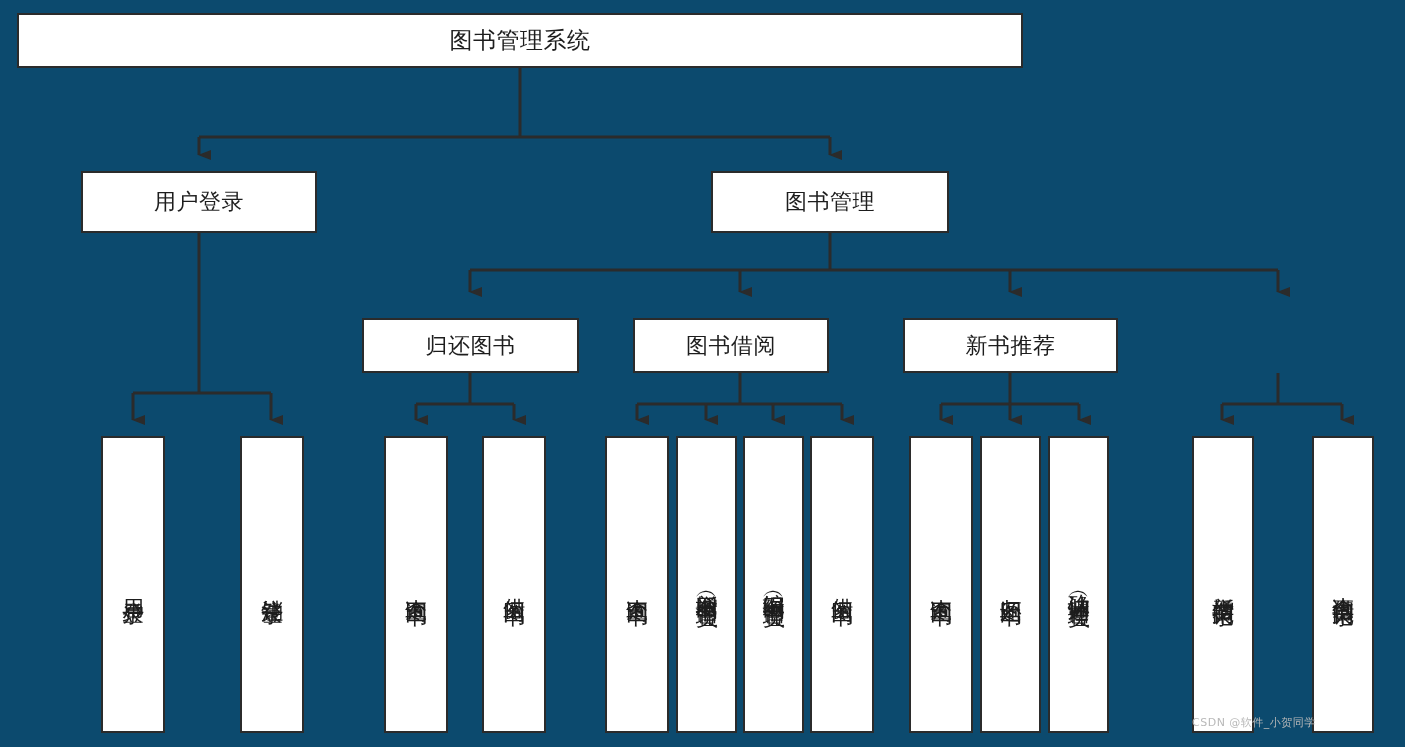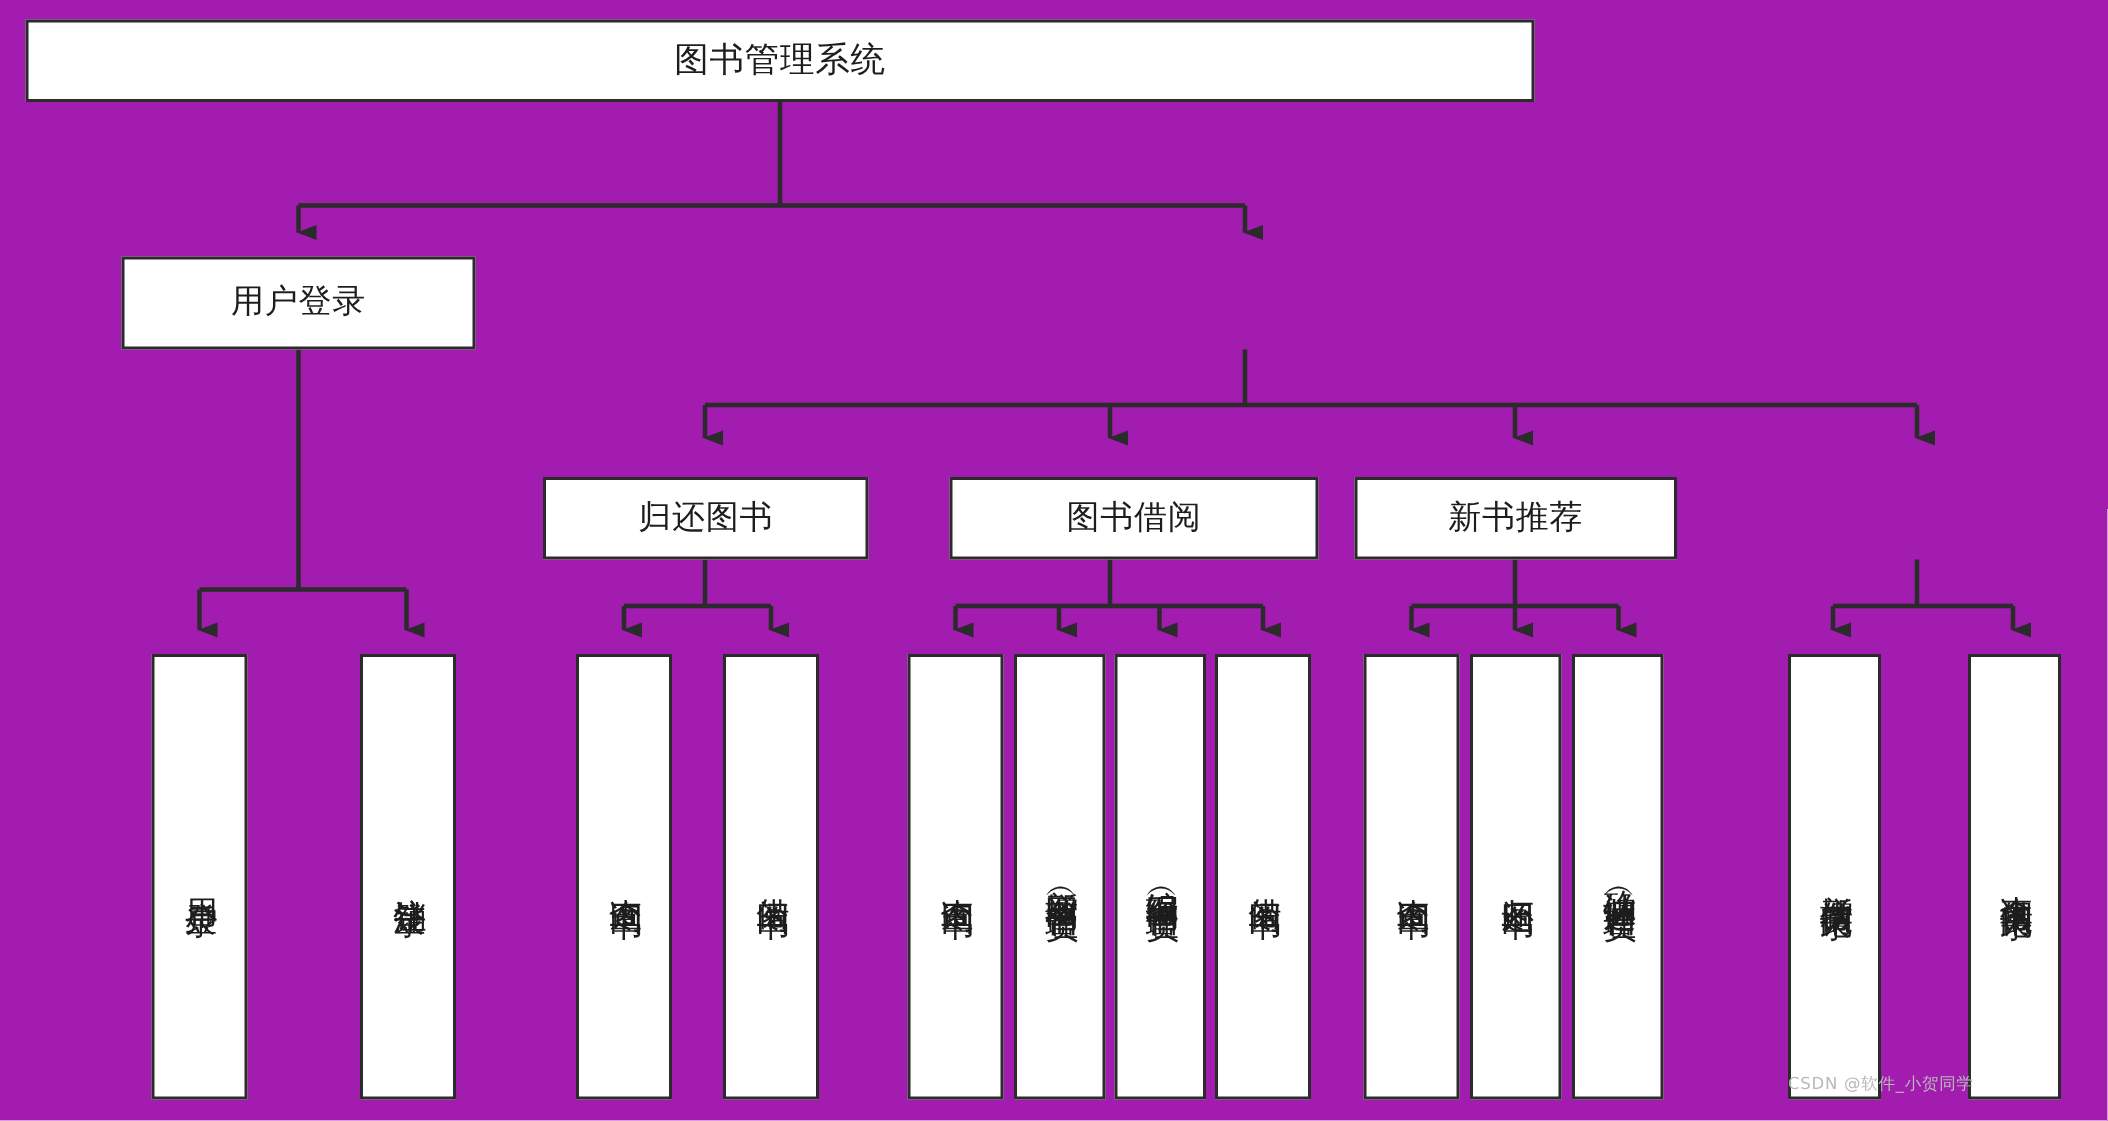--- a/index.html
+++ b/index.html
@@ -8,21 +8,21 @@
     padding: 0;
     background: #ffffff;
   }
   body {
     font-family: "DejaVu Sans", "Liberation Sans", sans-serif;
   }
   #canvas {
     position: relative;
     width: 1405px;
     height: 747px;
-    background: #a21caf;
+    background: #0c4a6e;
     overflow: hidden;
   }
   svg.wires {
     position: absolute;
     left: 0;
     top: 0;
     width: 1405px;
     height: 747px;
     pointer-events: none;
   }
@@ -121,26 +121,29 @@
   </svg>
 
   <div class="node root" style="left:17px; top:13px; width:1006px; height:55px;">
     <span class="label">图书管理系统</span>
   </div>
 
   <div class="node lvl2" style="left:81px; top:171px; width:236px; height:62px;">
     <span class="label">用户登录</span>
   </div>
 
+  <div class="node lvl2" style="left:711px; top:171px; width:238px; height:62px;">
+    <span class="label">图书管理</span>
+  </div>
 
   <div class="node lvl2" style="left:362px; top:318px; width:217px; height:55px;">
     <span class="label">归还图书</span>
   </div>
 
-  <div class="node lvl2" style="left:633px; top:318px; width:246px; height:55px;">
+  <div class="node lvl2" style="left:633px; top:318px; width:196px; height:55px;">
     <span class="label">图书借阅</span>
   </div>
 
   <div class="node lvl2" style="left:903px; top:318px; width:215px; height:55px;">
     <span class="label">新书推荐</span>
   </div>
 
 
   <div class="node leaf" style="left:101px; top:436px; width:64px; height:297px;">
     <span class="label">用户登录</span>

